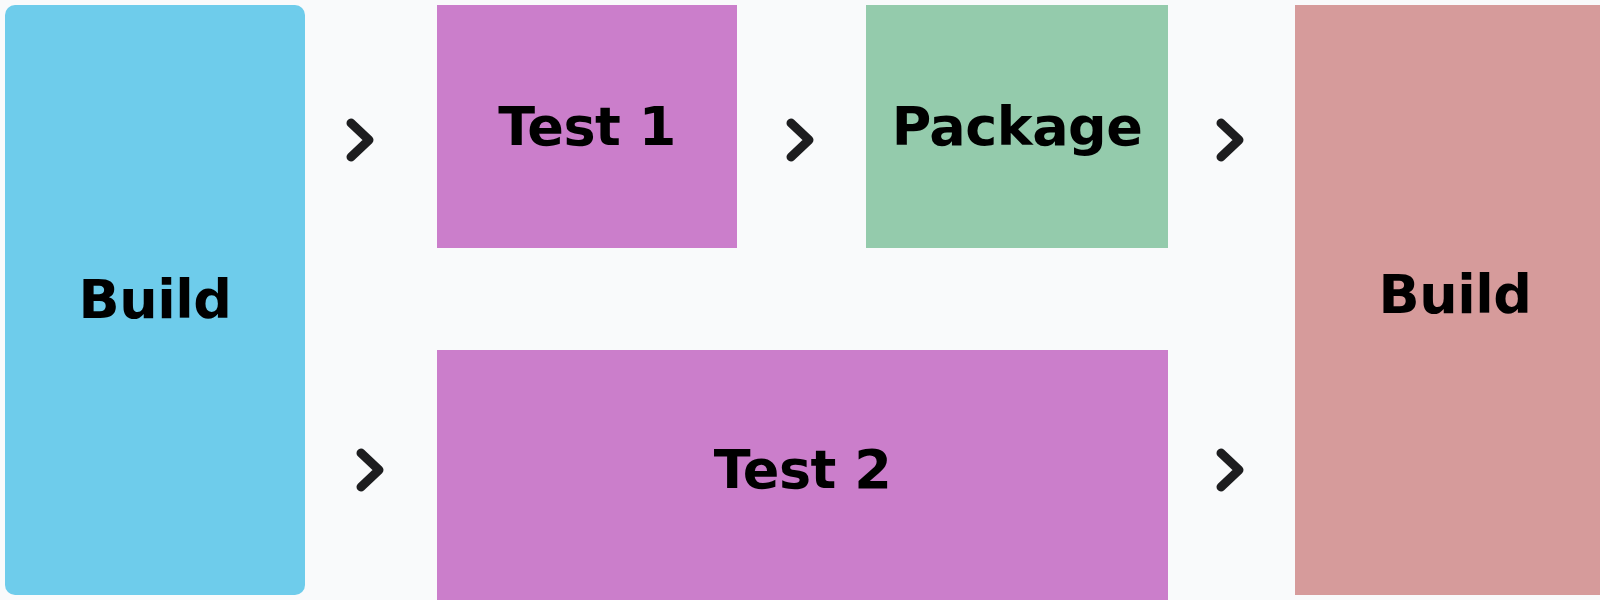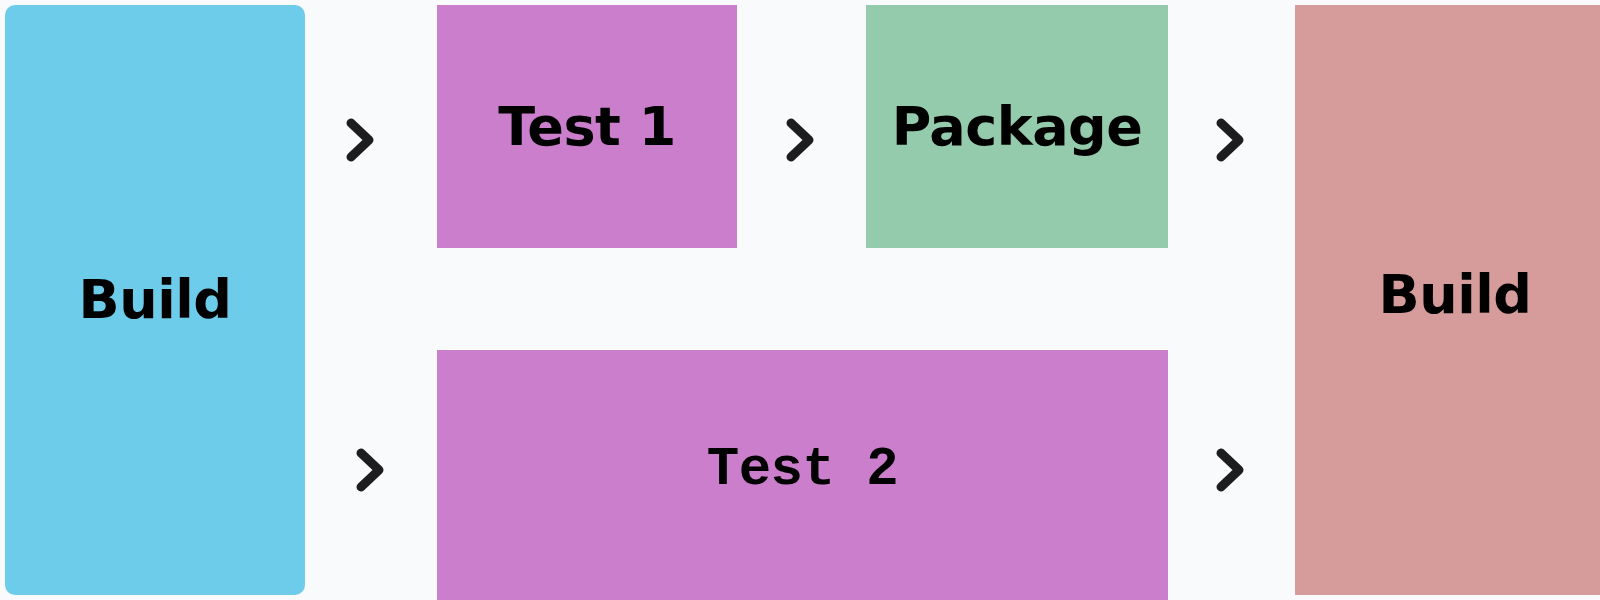--- a/index.html
+++ b/index.html
@@ -34,21 +34,21 @@
   
   .stage-build   { left: 5px;    top: 5px;   width: 300px; height: 590px; background: #6ecceb; }
   .stage-test1   { left: 437px;  top: 5px;   width: 300px; height: 243px; background: #cb7ecb; }
   .stage-package { left: 866px;  top: 5px;   width: 302px; height: 243px; background: #94cbac; }
   .stage-deploy  { left: 1295px; top: 5px;   width: 320px; height: 590px; background: #d69b9b; }
   .stage-test2   { left: 437px;  top: 350px; width: 731px; height: 255px; background: #cb7ecb; }
 
   
   .stage-build .stage-label   { position: absolute; top: 295px; transform: translateY(-50%); }
   .stage-deploy .stage-label  { position: absolute; top: 290px; transform: translateY(-50%); }
-  .stage-test2 .stage-label   { position: absolute; top: 120px; transform: translateY(-50%); font-family: Liberation Mono, monospace; }
+  .stage-test2 .stage-label   { position: absolute; top: 120px; transform: translateY(-50%); }
 
   .connector {
     position: absolute;
     width: 44px;
     height: 56px;
     display: block;
   }
   .connector svg { display: block; width: 100%; height: 100%; }
 
   .conn-build-test1    { left: 338px;  top: 112px; }

